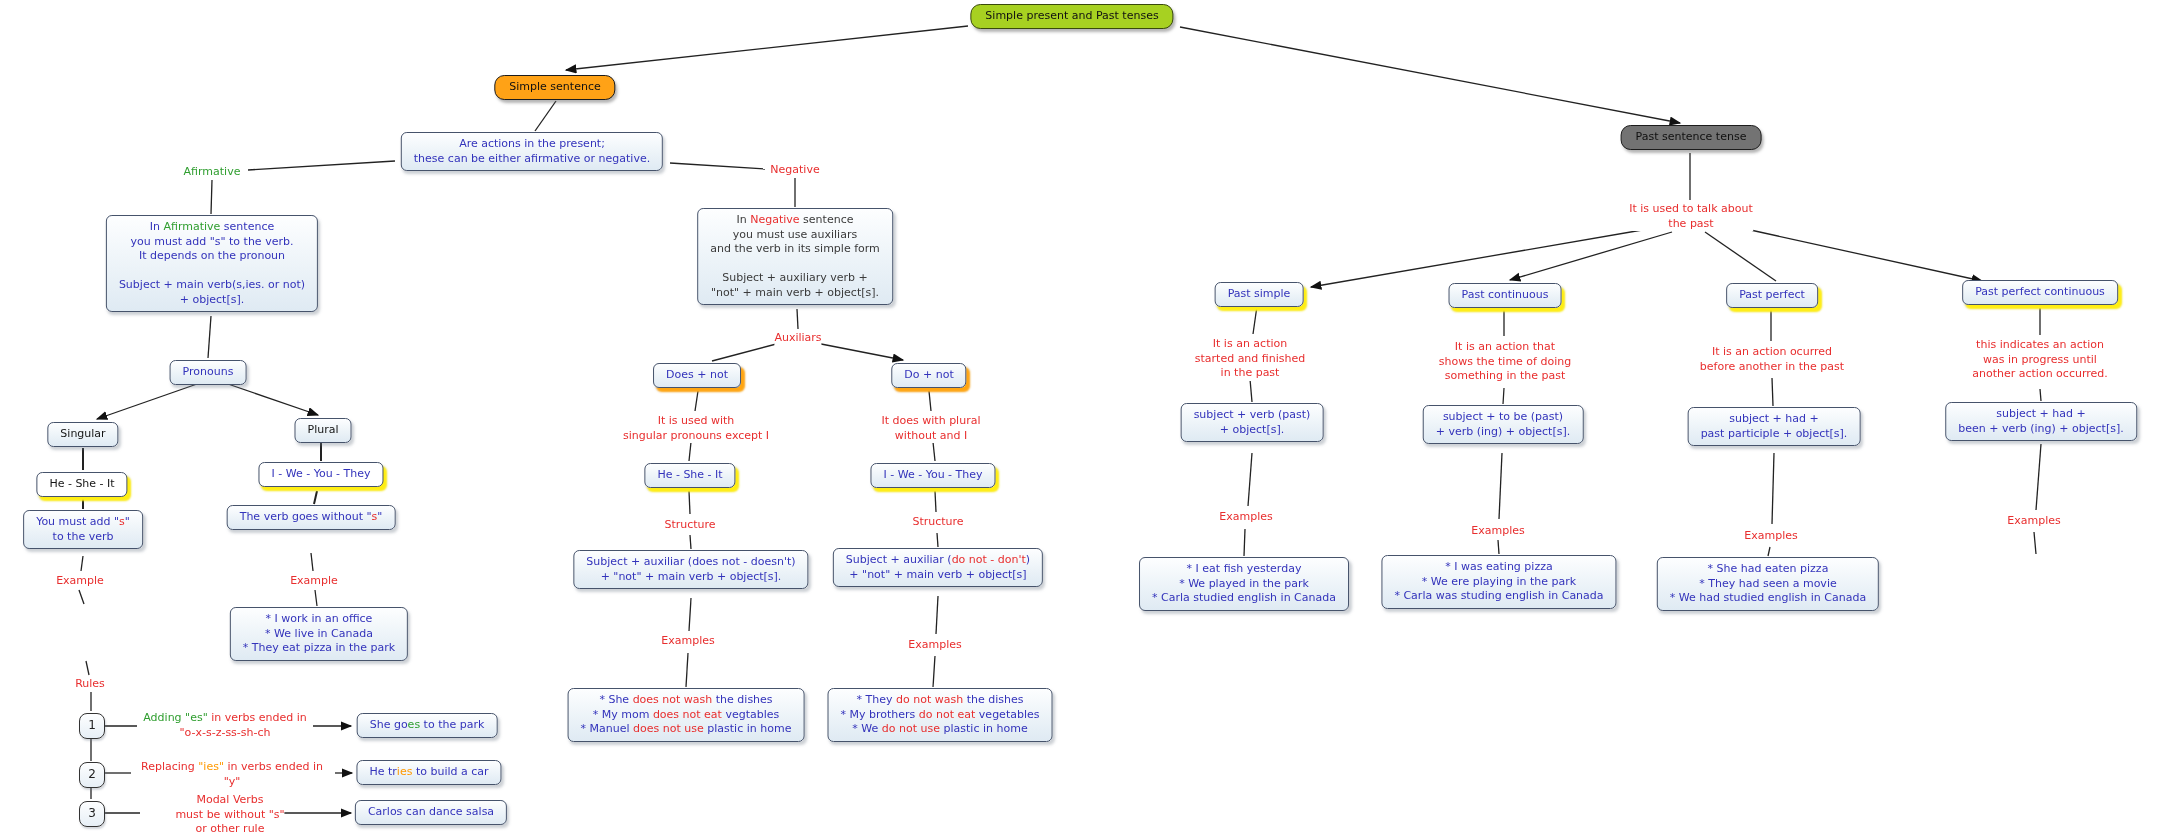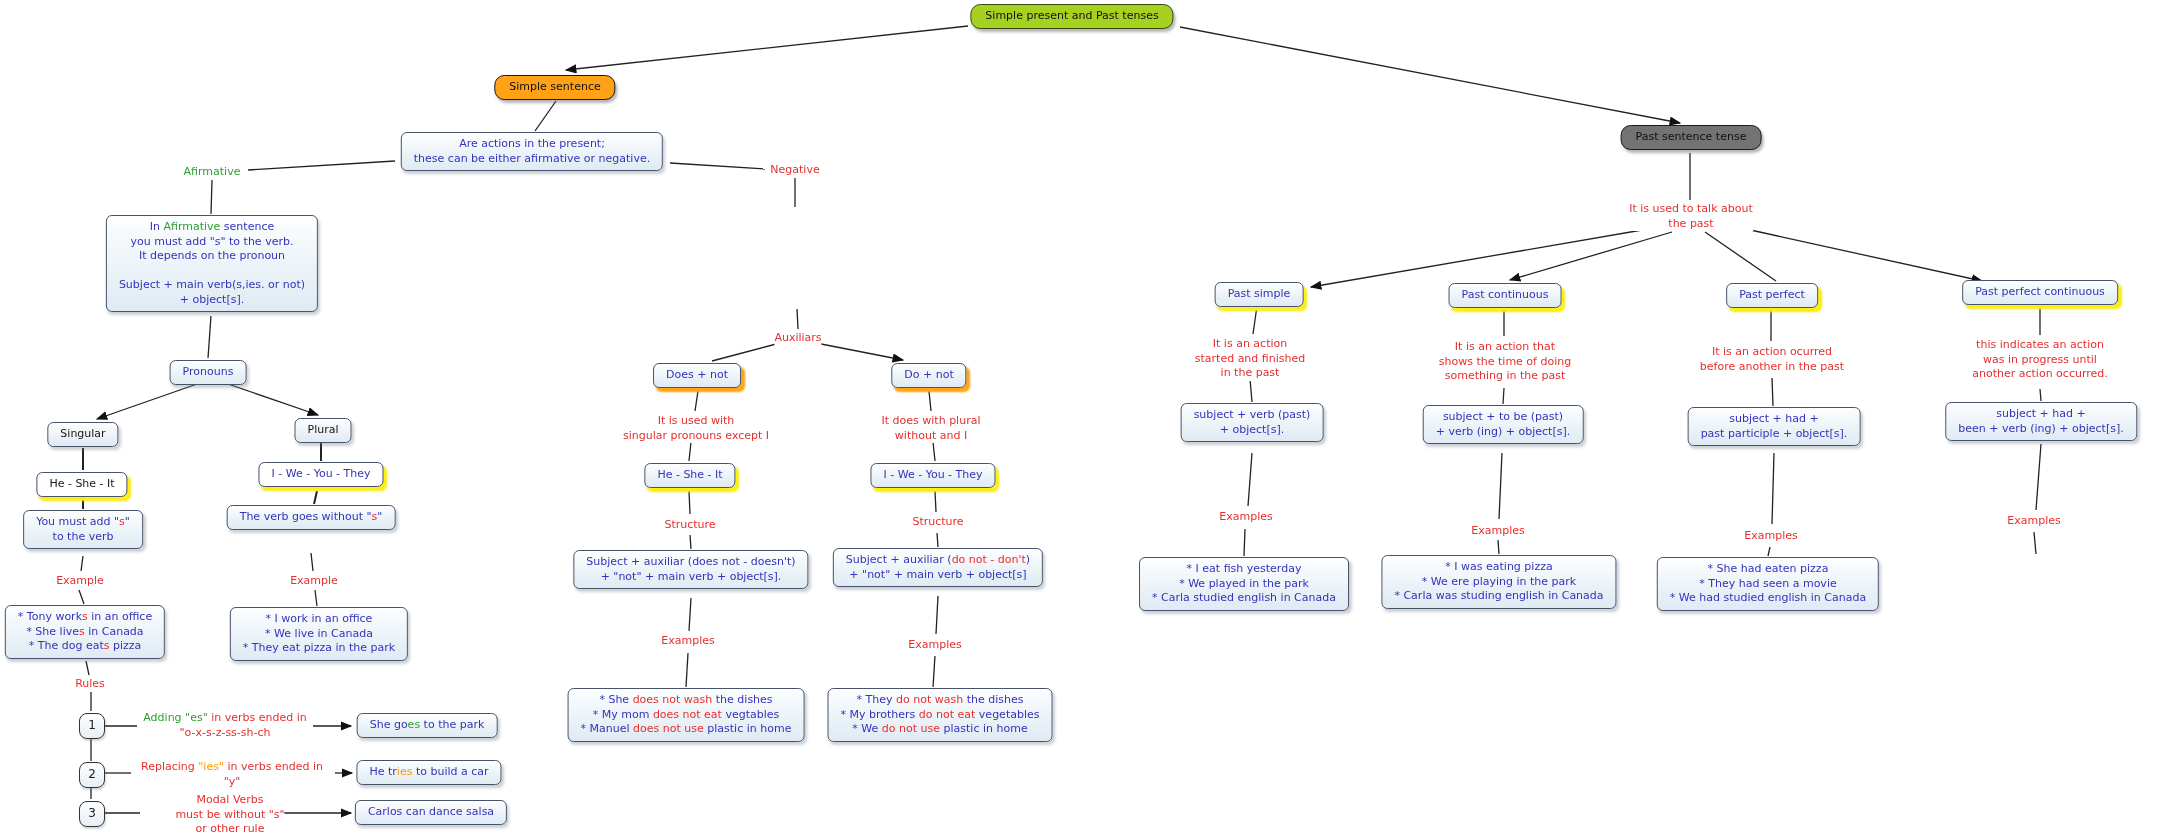--- a/index.html
+++ b/index.html
@@ -134,25 +134,20 @@
   <div class="bx white gy fc-b" style="left:321px;top:462px">I - We - You - They</div>
   <div class="bx fc-b" style="left:83px;top:510px">
       <div><span class="c-b">You must add "</span><span class="c-r">s</span><span class="c-b">"</span></div>
       <div>to the verb</div>
     </div>
   <div class="bx fc-b" style="left:311px;top:505px">
       <div><span class="c-b">The verb goes without "</span><span class="c-r">s</span><span class="c-b">"</span></div>
     </div>
   <div class="lab fc-r" style="left:80px;top:574px">Example</div>
   <div class="lab fc-r" style="left:314px;top:574px">Example</div>
-  <div class="bx fc-b" style="left:85px;top:605px">
-      <div><span class="c-b">* Tony work</span><span class="c-r">s</span><span class="c-b"> in an office</span></div>
-      <div><span class="c-b">* She live</span><span class="c-r">s</span><span class="c-b"> in Canada</span></div>
-      <div><span class="c-b">* The dog eat</span><span class="c-r">s</span><span class="c-b"> pizza</span></div>
-    </div>
   <div class="bx fc-b" style="left:319px;top:607px">
       <div>* I work in an office</div>
       <div>* We live in Canada</div>
       <div>* They eat pizza in the park</div>
     </div>
   <div class="lab fc-r" style="left:90px;top:677px">Rules</div>
 
   <div class="circ" style="left:79px;top:713px">1</div>
   <div class="circ" style="left:79px;top:762px">2</div>
   <div class="circ" style="left:79px;top:801px">3</div>
@@ -172,20 +167,28 @@
   <div class="bx fc-b" style="left:427px;top:713px">
       <div><span class="c-b">She go</span><span class="c-g">es</span><span class="c-b"> to the park</span></div>
     </div>
   <div class="bx fc-b" style="left:429px;top:760px">
       <div><span class="c-b">He tr</span><span class="c-o">ies</span><span class="c-b"> to build a car</span></div>
     </div>
   <div class="bx fc-b" style="left:431px;top:800px">
       <div>Carlos can dance salsa</div>
     </div>
 
+  <div class="bx fc-d" style="left:795px;top:208px">
+      <div><span class="c-d">In </span><span class="c-r">Negative</span><span class="c-d"> sentence</span></div>
+      <div>you must use auxiliars</div>
+      <div>and the verb in its simple form</div>
+      <div>&nbsp;</div>
+      <div>Subject + auxiliary verb +</div>
+      <div>"not" + main verb + object[s].</div>
+    </div>
   <div class="lab fc-r" style="left:798px;top:331px">Auxiliars</div>
   <div class="bx go fc-b" style="left:697px;top:363px">Does + not</div>
   <div class="bx go fc-b" style="left:929px;top:363px">Do + not</div>
   <div class="lab fc-r" style="left:696px;top:414px">
       <div>It is used with</div>
       <div>singular pronouns except I</div>
     </div>
   <div class="lab fc-r" style="left:931px;top:414px">
       <div>It does with plural</div>
       <div>without and I</div>

